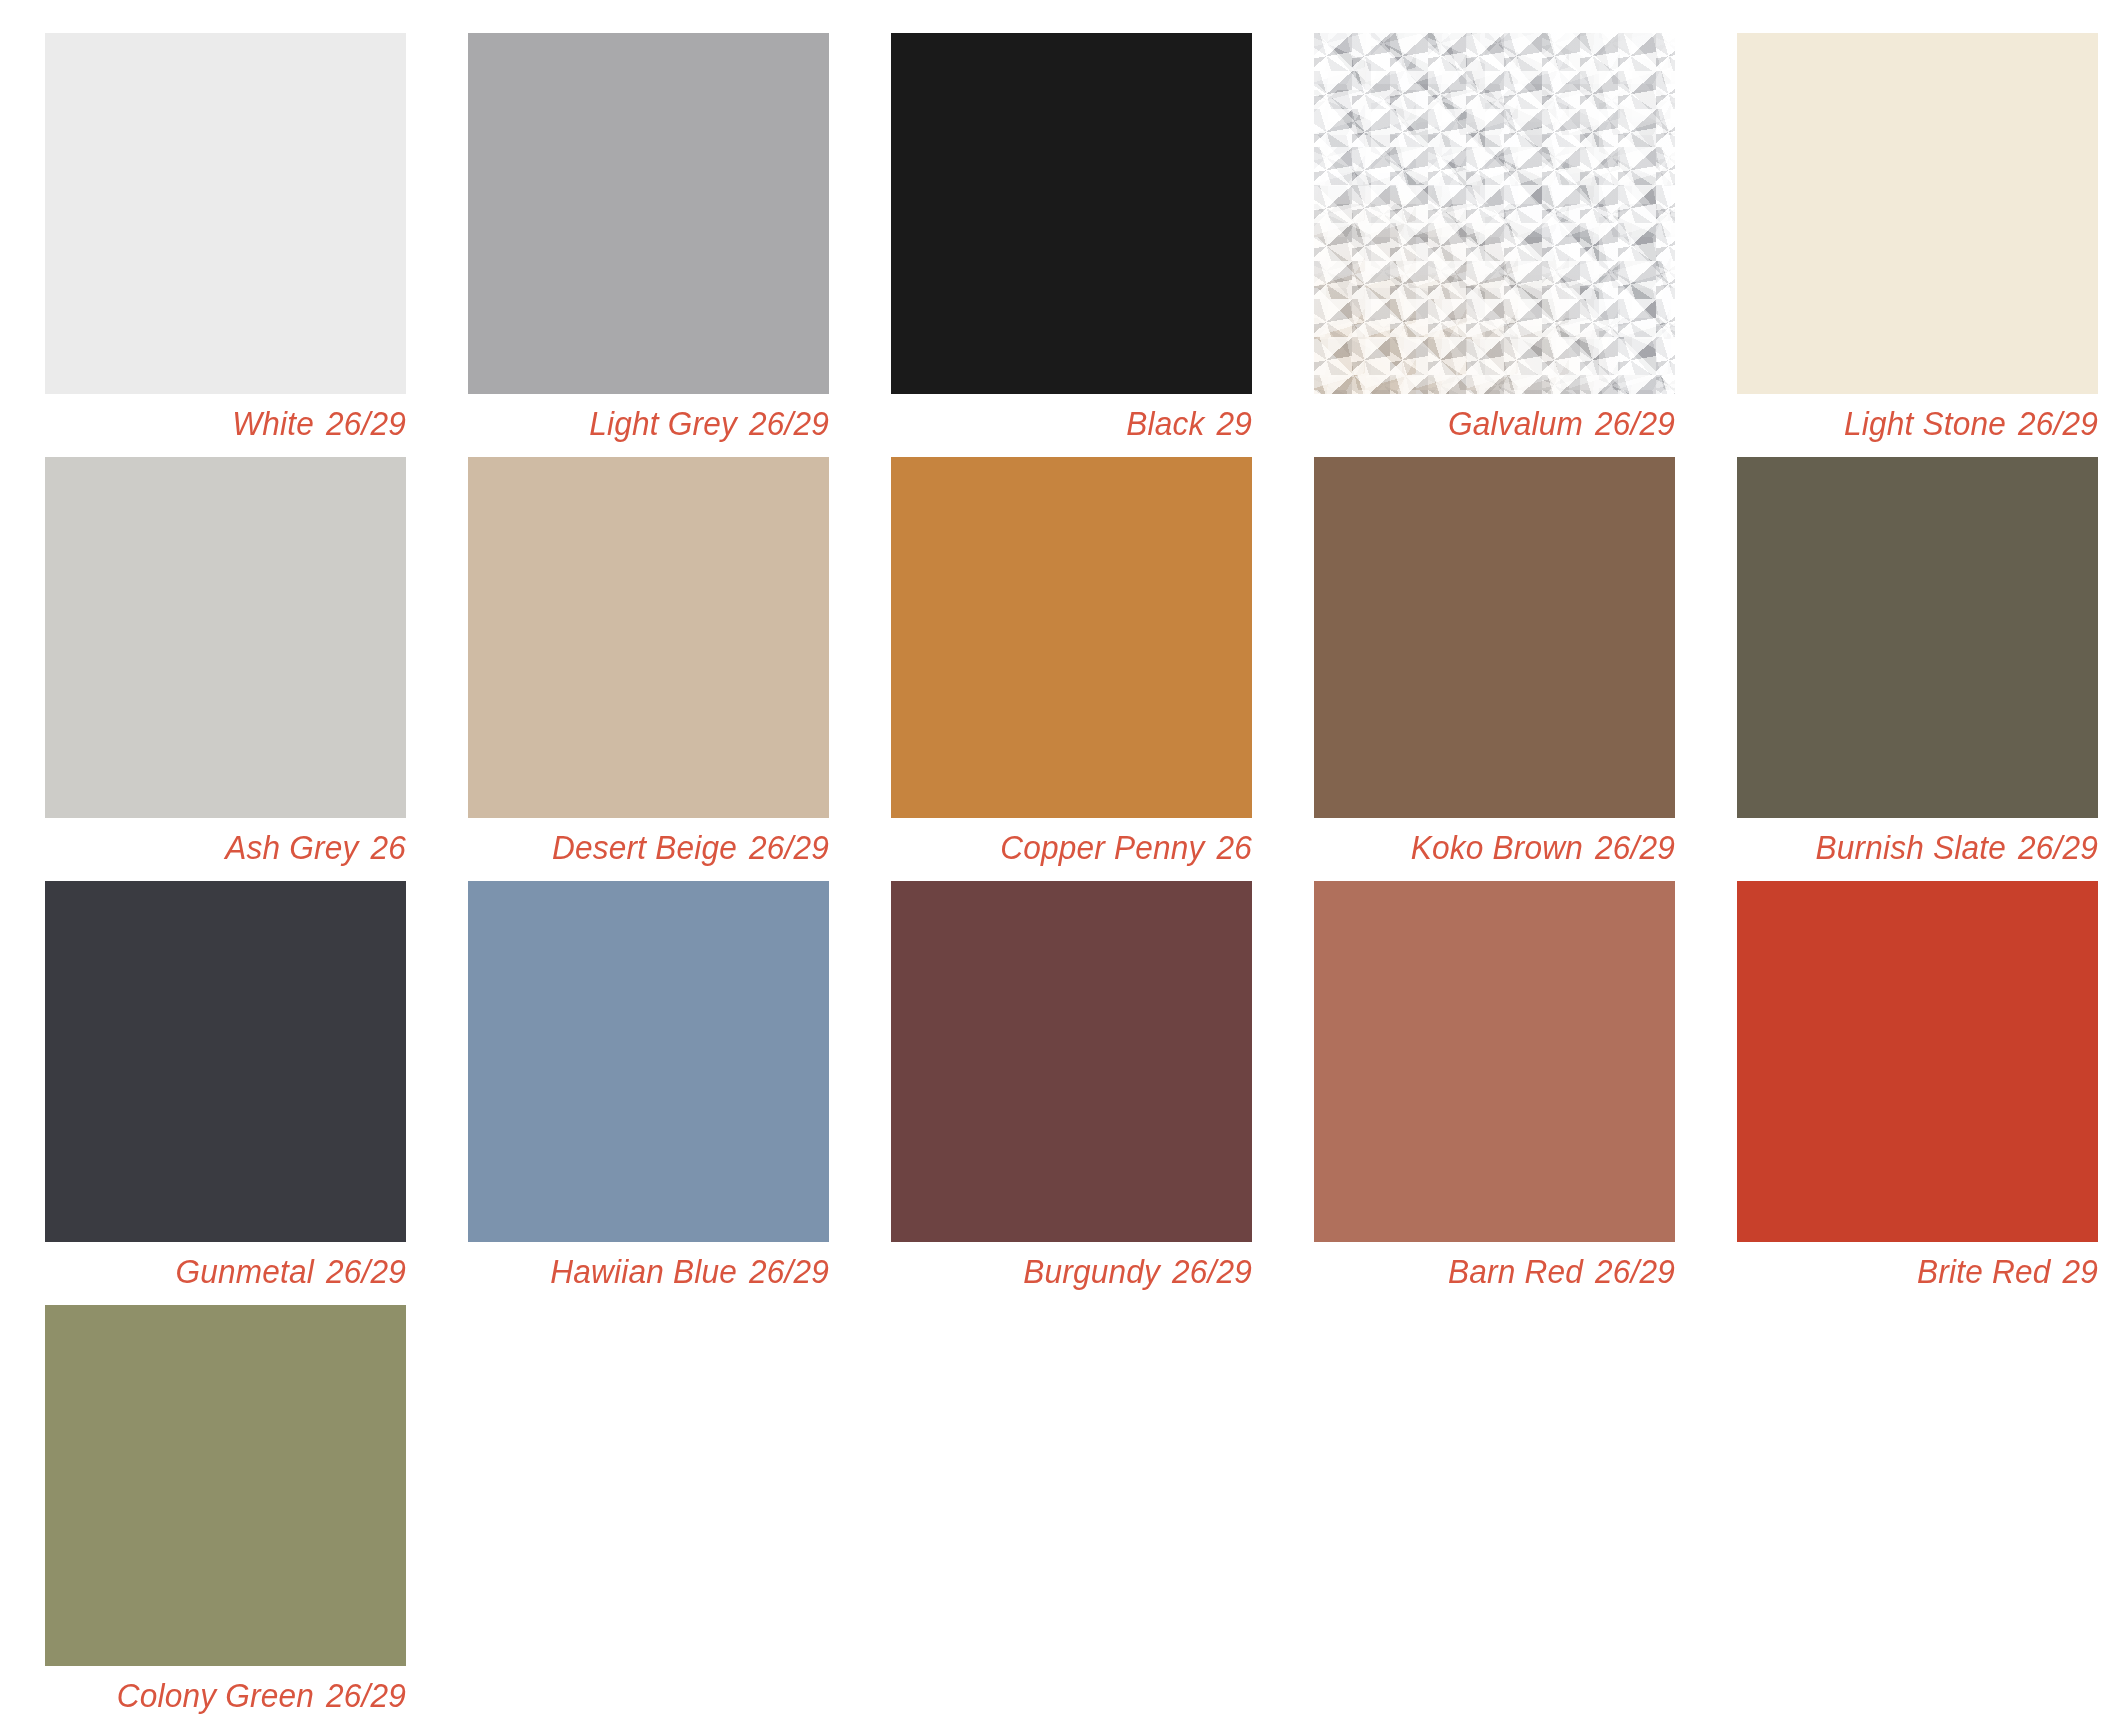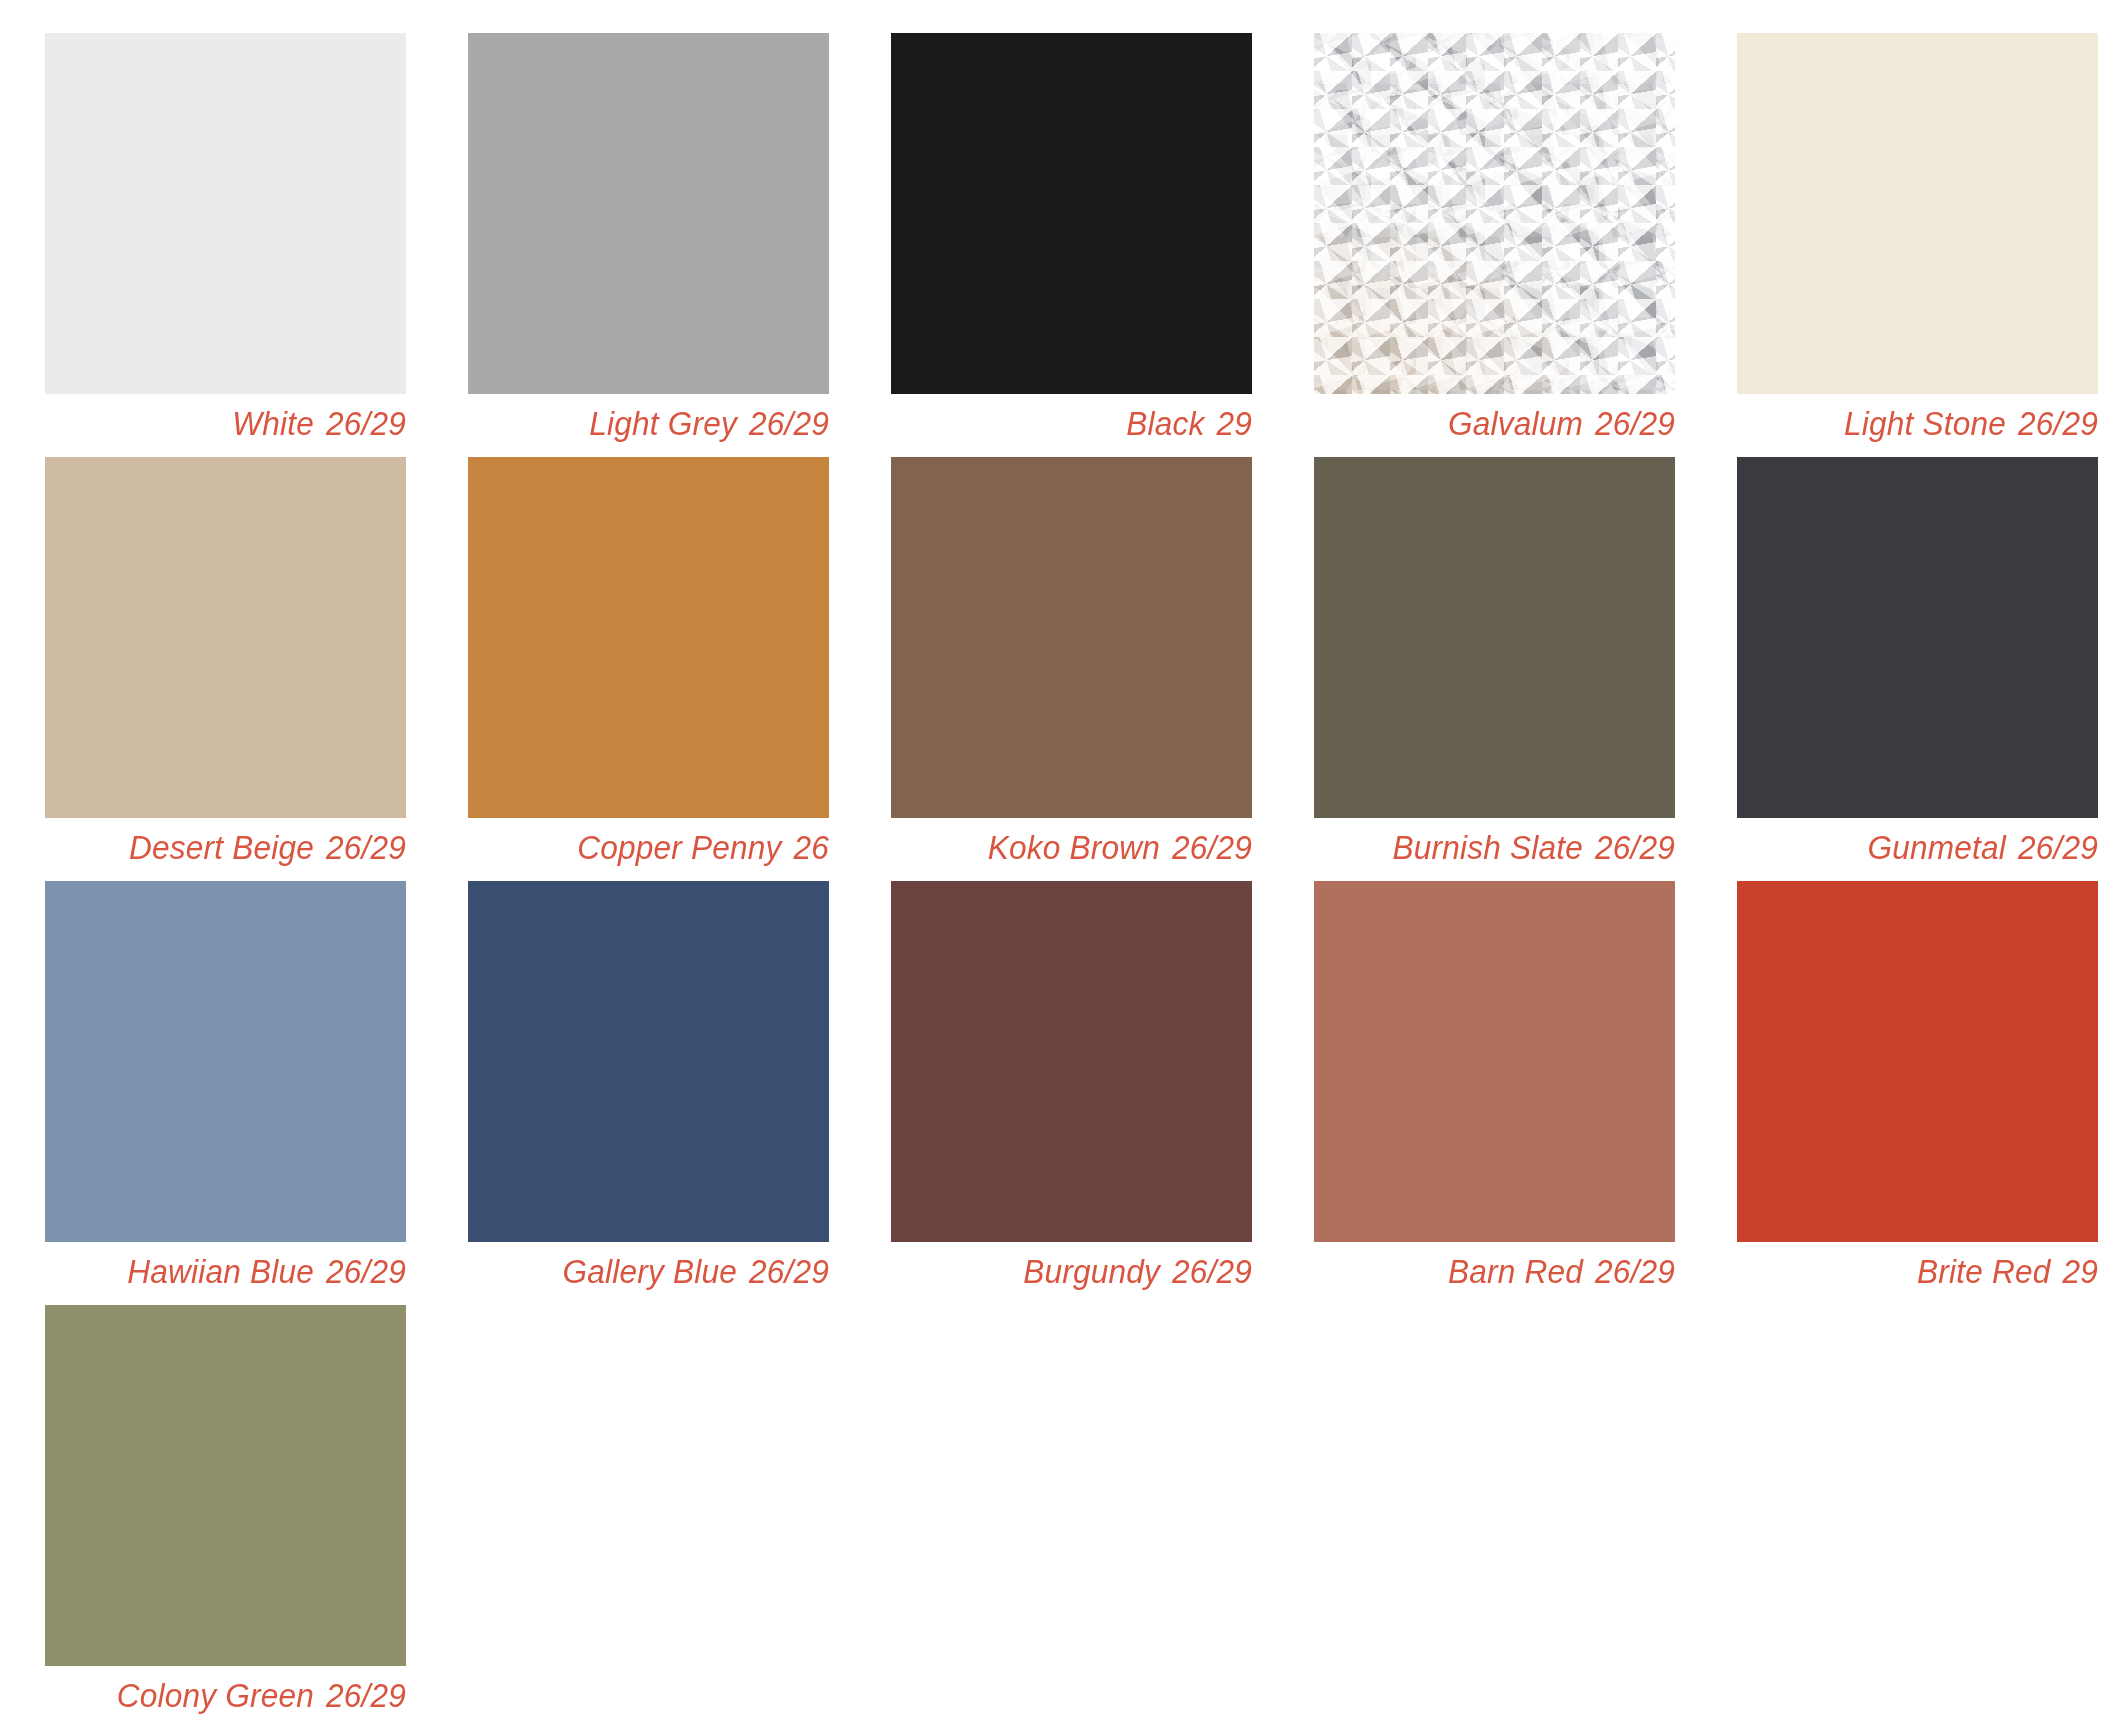--- a/index.html
+++ b/index.html
@@ -119,20 +119,24 @@
     </div>
     <div class="swatch-cell">
       <div class="swatch-chip texture-galvalum"></div>
       <div class="swatch-label"><span class="name">Galvalum</span><span class="code">26/29</span></div>
     </div>
     <div class="swatch-cell">
       <div class="swatch-chip" style="background-color: rgb(242, 234, 216);"></div>
       <div class="swatch-label"><span class="name">Light Stone</span><span class="code">26/29</span></div>
     </div>
     <div class="swatch-cell">
+      <div class="swatch-chip" style="background-color: rgb(205, 204, 200);"></div>
+      <div class="swatch-label"><span class="name">Ash Grey</span><span class="code">26</span></div>
+    </div>
+    <div class="swatch-cell">
       <div class="swatch-chip" style="background-color: rgb(207, 187, 164);"></div>
       <div class="swatch-label"><span class="name">Desert Beige</span><span class="code">26/29</span></div>
     </div>
     <div class="swatch-cell">
       <div class="swatch-chip" style="background-color: rgb(198, 132, 63);"></div>
       <div class="swatch-label"><span class="name">Copper Penny</span><span class="code">26</span></div>
     </div>
     <div class="swatch-cell">
       <div class="swatch-chip" style="background-color: rgb(130, 100, 78);"></div>
       <div class="swatch-label"><span class="name">Koko Brown</span><span class="code">26/29</span></div>
@@ -143,24 +147,20 @@
     </div>
     <div class="swatch-cell">
       <div class="swatch-chip" style="background-color: rgb(58, 59, 65);"></div>
       <div class="swatch-label"><span class="name">Gunmetal</span><span class="code">26/29</span></div>
     </div>
     <div class="swatch-cell">
       <div class="swatch-chip" style="background-color: rgb(124, 147, 173);"></div>
       <div class="swatch-label"><span class="name">Hawiian Blue</span><span class="code">26/29</span></div>
     </div>
     <div class="swatch-cell">
-      <div class="swatch-chip" style="background-color: rgb(59, 79, 114);"></div>
-      <div class="swatch-label"><span class="name">Gallery Blue</span><span class="code">26/29</span></div>
-    </div>
-    <div class="swatch-cell">
       <div class="swatch-chip" style="background-color: rgb(109, 67, 66);"></div>
       <div class="swatch-label"><span class="name">Burgundy</span><span class="code">26/29</span></div>
     </div>
     <div class="swatch-cell">
       <div class="swatch-chip" style="background-color: rgb(176, 112, 92);"></div>
       <div class="swatch-label"><span class="name">Barn Red</span><span class="code">26/29</span></div>
     </div>
     <div class="swatch-cell">
       <div class="swatch-chip" style="background-color: rgb(200, 64, 43);"></div>
       <div class="swatch-label"><span class="name">Brite Red</span><span class="code">29</span></div>

